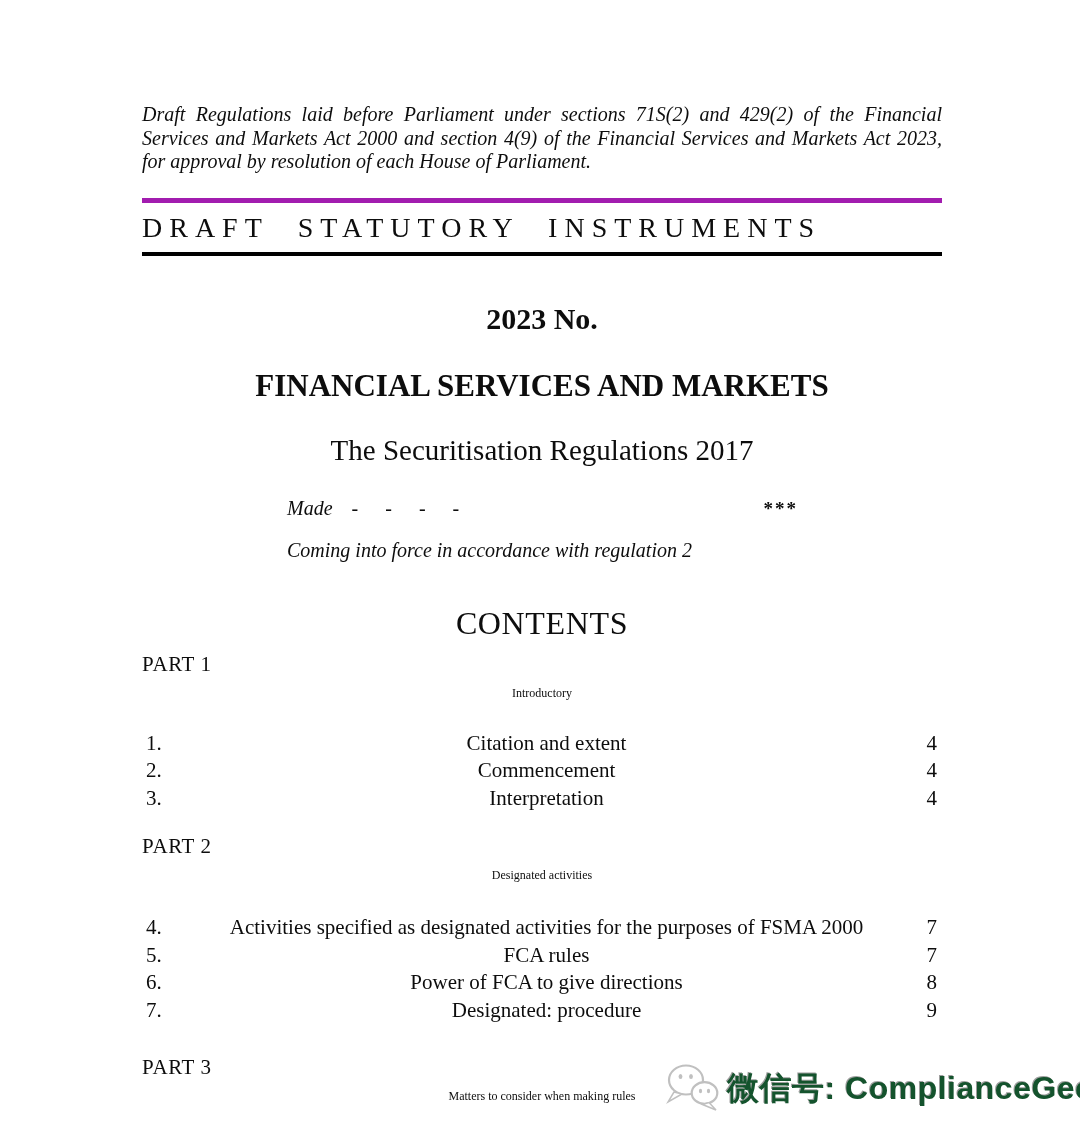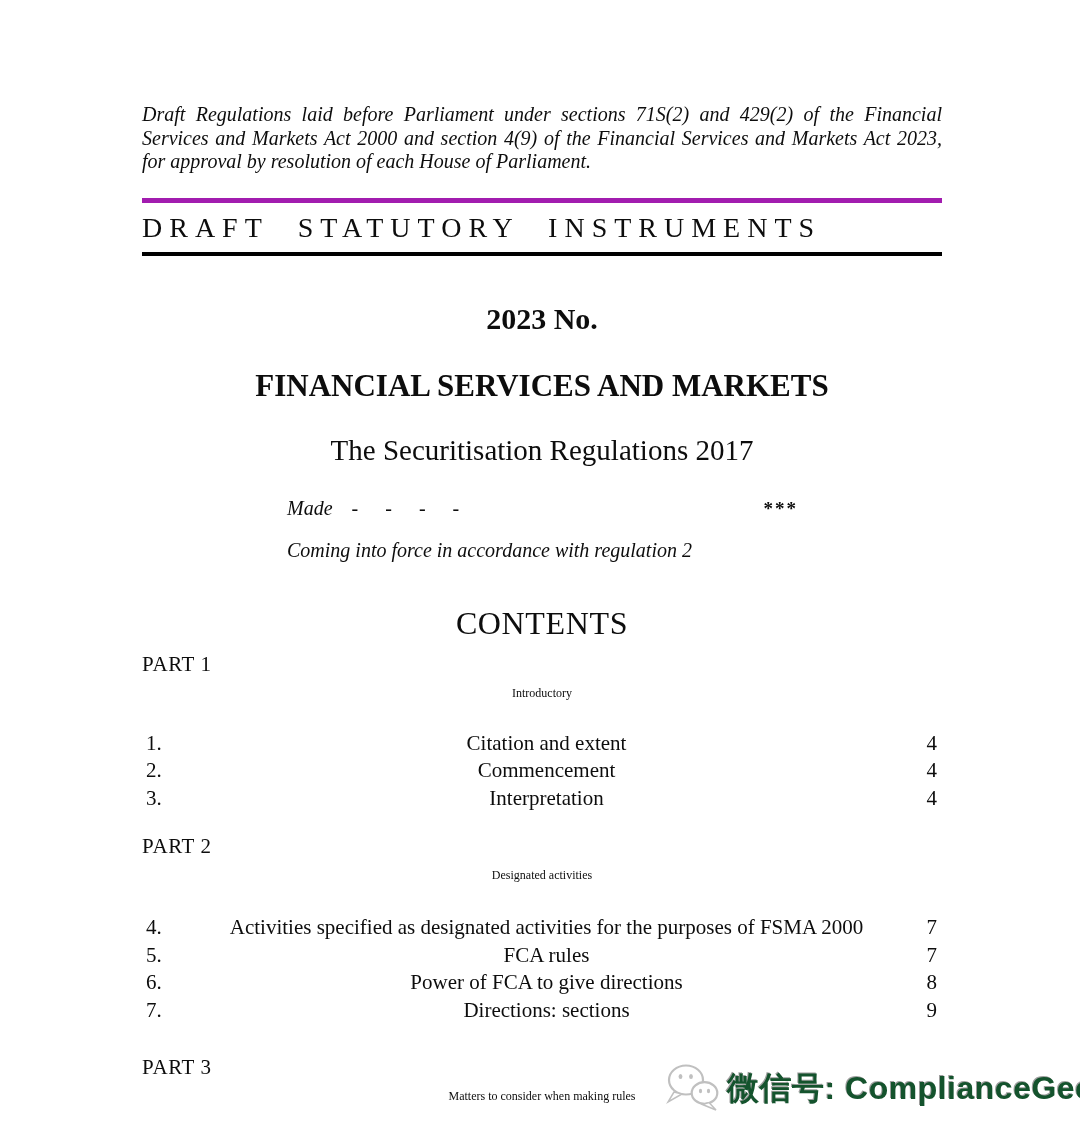--- a/index.html
+++ b/index.html
@@ -172,21 +172,21 @@
           <span class="toc-title">FCA rules</span>
           <span class="toc-page">7</span>
         </div>
         <div class="toc-row">
           <span class="toc-num">6.</span>
           <span class="toc-title">Power of FCA to give directions</span>
           <span class="toc-page">8</span>
         </div>
         <div class="toc-row">
           <span class="toc-num">7.</span>
-          <span class="toc-title">Directions: sections</span>
+          <span class="toc-title">Designated: procedure</span>
           <span class="toc-page">9</span>
         </div>
       </div>
     </section>
 
     <section class="part p3">
       <div class="part-heading">PART 3</div>
       <div class="part-subtitle">Matters to consider when making rules</div>
     </section>
 

